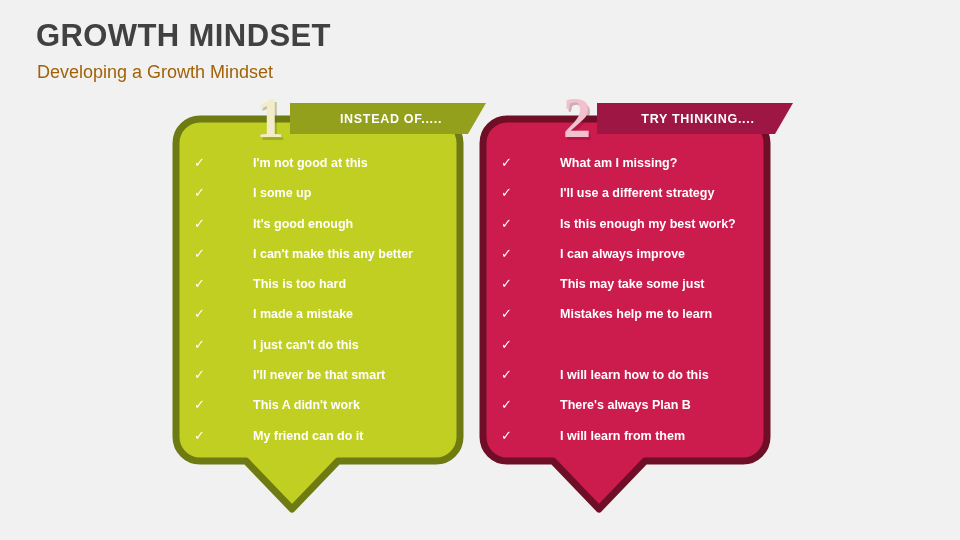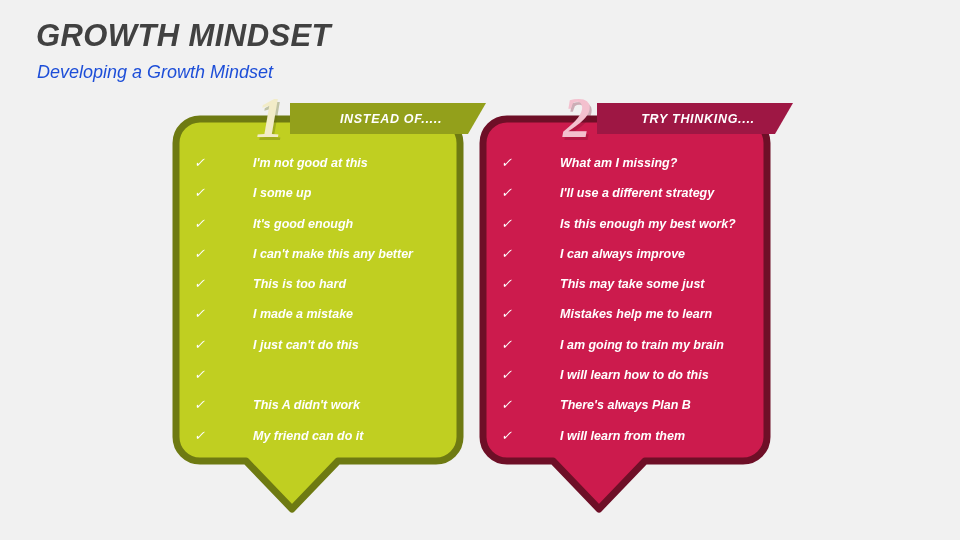--- a/index.html
+++ b/index.html
@@ -13,41 +13,40 @@
     font-family: "Liberation Sans", sans-serif;
     overflow: hidden;
     position: relative;
   }
 
   .slide {
     position: absolute;
     inset: 0;
     width: 772px;
     height: 540px;
-    font-style: italic;
   }
 
   
   .title {
     position: absolute;
     left: 36px;
     top: 18px;
     font-size: 31px;
     font-weight: bold;
     letter-spacing: 0.4px;
     color: #414141;
     white-space: nowrap;
   }
   .subtitle {
     position: absolute;
     left: 37px;
     top: 62px;
     font-size: 18px;
     font-weight: normal;
-    color: #1d4ed8;
+    color: #a16207;
     white-space: nowrap;
   }
 
   
   .column {
     position: absolute;
     top: 103px;
     width: 292px;
     height: 410px;
   }
@@ -199,20 +198,21 @@
       <div class="list-item">
         <span class="check">✓</span>
         <span class="item-text">I made a mistake</span>
       </div>
       <div class="list-item">
         <span class="check">✓</span>
         <span class="item-text">I just can't do this</span>
       </div>
       <div class="list-item">
         <span class="check">✓</span>
+        <span class="item-text">I'll never be that smart</span>
       </div>
       <div class="list-item">
         <span class="check">✓</span>
         <span class="item-text">This A didn't work</span>
       </div>
       <div class="list-item">
         <span class="check">✓</span>
         <span class="item-text">My friend can do it</span>
       </div>
     </div>
@@ -263,21 +263,20 @@
       <div class="list-item">
         <span class="check">✓</span>
         <span class="item-text">This may take some just</span>
       </div>
       <div class="list-item">
         <span class="check">✓</span>
         <span class="item-text">Mistakes help me to learn</span>
       </div>
       <div class="list-item">
         <span class="check">✓</span>
-        <span class="item-text">I am going to train my brain</span>
       </div>
       <div class="list-item">
         <span class="check">✓</span>
         <span class="item-text">I will learn how to do this</span>
       </div>
       <div class="list-item">
         <span class="check">✓</span>
         <span class="item-text">There's always Plan B</span>
       </div>
       <div class="list-item">

